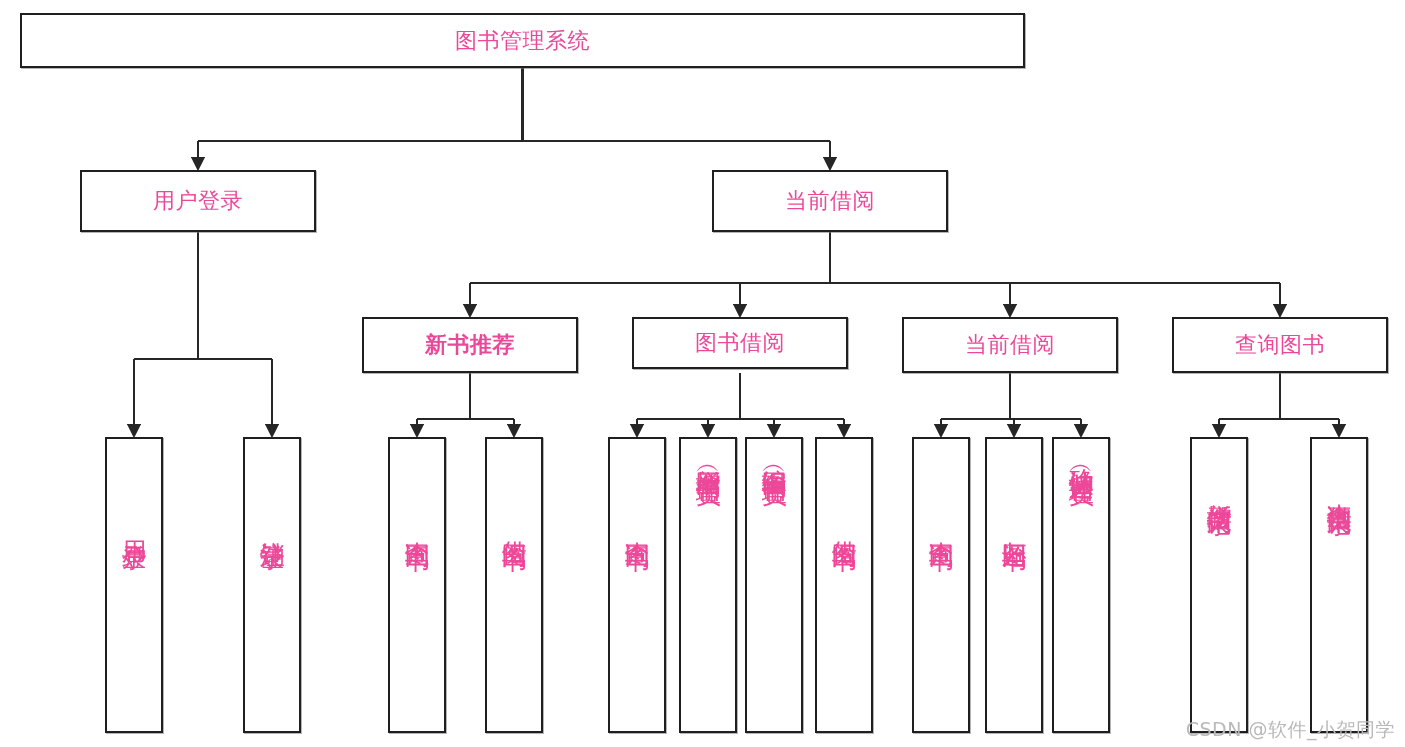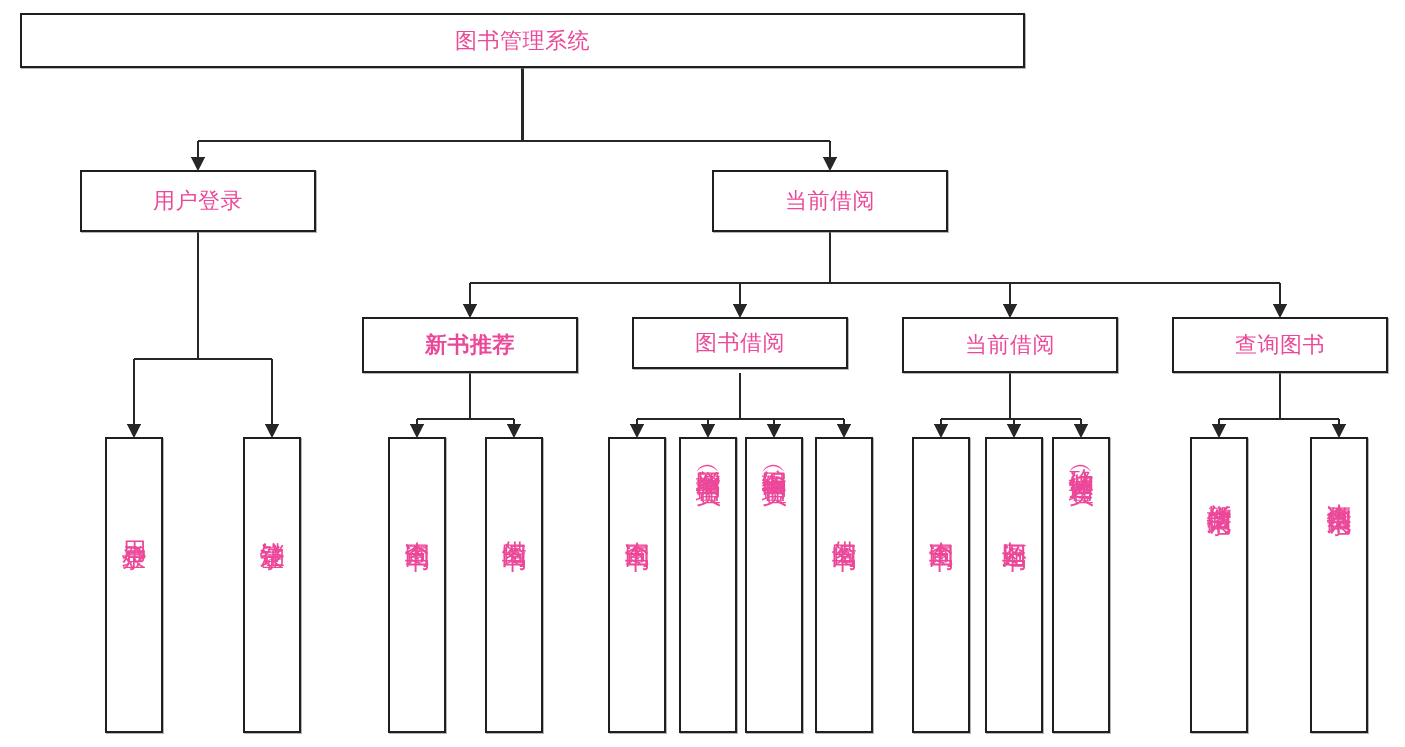--- a/index.html
+++ b/index.html
@@ -177,13 +177,14 @@
       <div class="node vertical topal" style="left: 1052px; top: 437px; width: 58px; height: 296px;">
         <span class="label">确认归还（管理员）</span>
       </div>
       <div class="node vertical mid3" style="left: 1190px; top: 437px; width: 58px; height: 296px;">
         <span class="label">新增借阅记录</span>
       </div>
       <div class="node vertical mid3" style="left: 1310px; top: 437px; width: 58px; height: 296px;">
         <span class="label">查询借阅记录</span>
       </div>
     </div>
+  <div id="watermark">CSDN @软件_小贺同学</div>
 </div>
 
 </body></html>

